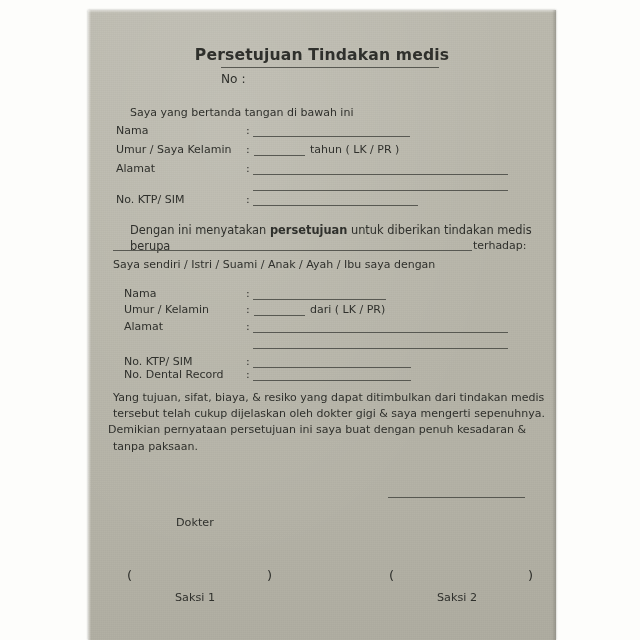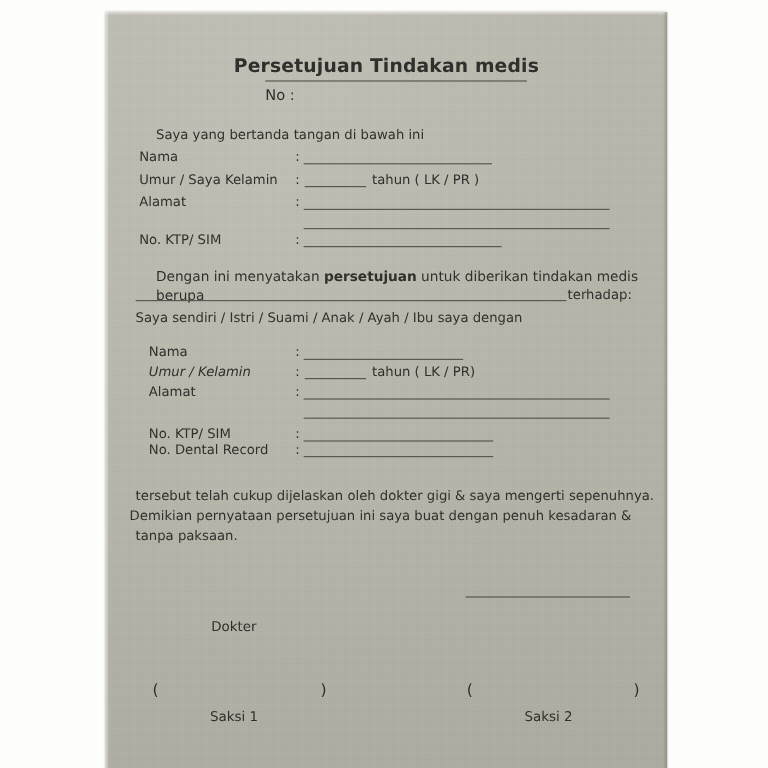--- a/index.html
+++ b/index.html
@@ -131,38 +131,39 @@
 
     <div class="rule" style="left:25px; width:359px; top:240px;"></div>
     <div class="t lbl" style="left:385px; top:229px;">terhadap:</div>
 
     <div class="t lbl" style="left:25px; top:248px;">Saya sendiri / Istri / Suami / Anak / Ayah / Ibu saya dengan</div>
 
     <div class="t lbl" style="left:36px; top:277px;">Nama</div>
     <div class="t lbl colon" style="top:277px;">:</div>
     <div class="rule" style="left:165px; width:133px; top:289px;"></div>
 
-    <div class="t lbl" style="left:36px; top:293px;font-style:italic;">Umur / Kelamin</div>
+    <div class="t lbl" style="left:36px; top:293px;">Umur / Kelamin</div>
     <div class="t lbl colon" style="top:293px;">:</div>
     <div class="rule" style="left:166px; width:51px; top:305px;"></div>
-    <div class="t lbl" style="left:222px; top:293px;">tahun ( LK / PR)</div>
+    <div class="t lbl" style="left:222px; top:293px;">dari ( LK / PR)</div>
 
     <div class="t lbl" style="left:36px; top:310px;">Alamat</div>
     <div class="t lbl colon" style="top:310px;">:</div>
     <div class="rule" style="left:165px; width:255px; top:322px;"></div>
     <div class="rule" style="left:165px; width:255px; top:338px;"></div>
 
     <div class="t lbl" style="left:36px; top:345px;">No. KTP/ SIM</div>
     <div class="t lbl colon" style="top:345px;">:</div>
     <div class="rule" style="left:165px; width:158px; top:357px;"></div>
 
     <div class="t lbl" style="left:36px; top:358px;">No. Dental Record</div>
     <div class="t lbl colon" style="top:358px;">:</div>
     <div class="rule" style="left:165px; width:158px; top:370px;"></div>
 
+    <div class="t lbl" style="left:25px; top:381px;">Yang tujuan, sifat, biaya, &amp; resiko yang dapat ditimbulkan dari tindakan medis</div>
     <div class="t lbl" style="left:25px; top:397px;">tersebut telah cukup dijelaskan oleh dokter gigi &amp; saya mengerti sepenuhnya.</div>
     <div class="t lbl" style="left:20px; top:413px;">Demikian pernyataan persetujuan ini saya buat dengan penuh kesadaran &amp;</div>
     <div class="t lbl" style="left:25px; top:430px;">tanpa paksaan.</div>
 
     <div class="rule" style="left:300px; width:137px; top:487px;"></div>
     <div class="sig-cap" style="left:88px; top:506px;">Dokter</div>
 
     <div class="paren" style="left:39px; top:558px;">(</div>
     <div class="paren" style="left:179px; top:558px;">)</div>
     <div class="sig-cap" style="left:87px; top:581px;">Saksi 1</div>

